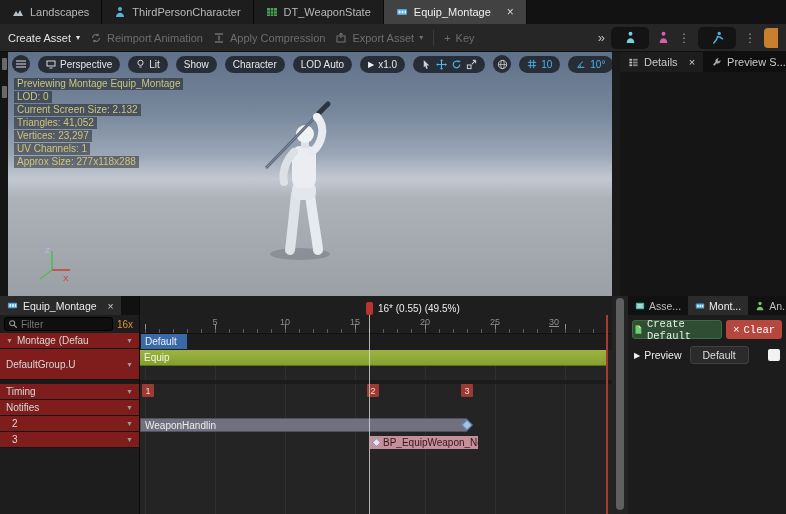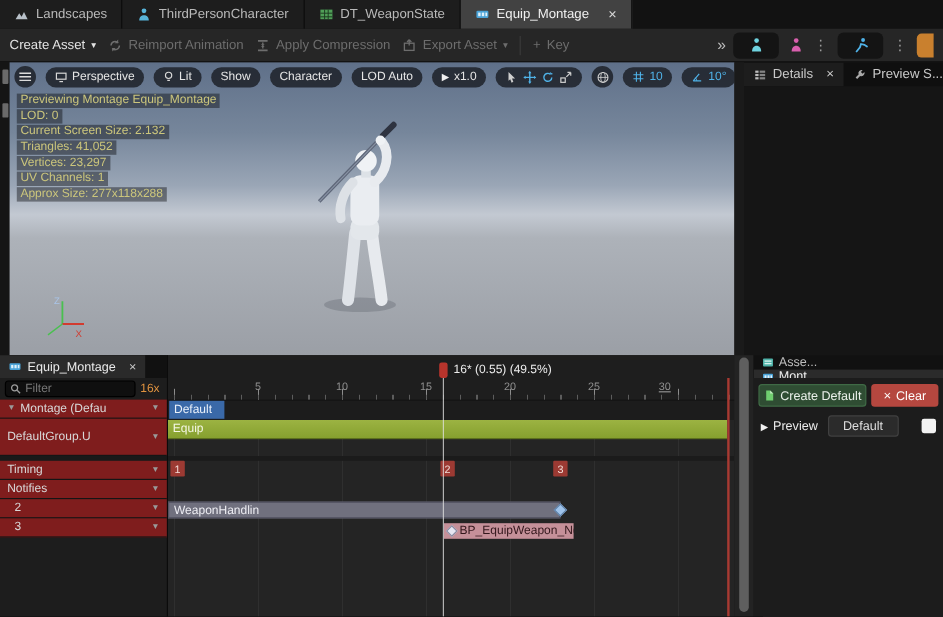--- a/index.html
+++ b/index.html
@@ -89,24 +89,24 @@
   .d-end{position:absolute;right:-5px;top:2px;background:#9fc3ea;border:1px solid #5d7ea3;}
   .d-start{background:#e6e6f2;border:1px solid #8a8aa0;margin-right:3px;width:7px;height:7px;}
   .chipbp{position:absolute;left:230px;top:140px;width:108px;height:13px;background:#c59099;color:#33171c;font-size:10px;display:flex;align-items:center;padding:0 3px;white-space:nowrap;overflow:hidden;}
   .playline{position:absolute;left:229px;top:19px;bottom:0;width:1px;background:rgba(225,225,225,.75);}
   .playmark{position:absolute;left:226px;top:6px;width:7px;height:13px;background:#b8342c;border-radius:2px;}
   .playlabel{position:absolute;left:238px;top:7px;font-size:10px;color:#ececec;white-space:nowrap;}
   .endline{position:absolute;left:466px;top:19px;bottom:0;width:2px;background:#a83a32;}
 
   
   .brpanel{position:absolute;left:628px;top:296px;width:158px;height:218px;background:#1c1c1c;}
-  .brtabs{height:19px;background:#111;display:flex;overflow:hidden;flex-direction:column;}
+  .brtabs{height:19px;background:#111;display:flex;overflow:hidden;}
   .brtab{display:flex;align-items:center;gap:4px;padding:0 7px;color:#bdbdbd;font-size:10.5px;white-space:nowrap;}
   .brtab.active{background:#2b2b2b;color:#eee;}
-  .brbtns{display:flex;gap:4px;padding:5px 4px 3px;}
+  .brbtns{display:flex;gap:4px;padding:5px 4px 3px;font-family:Liberation Mono, monospace;}
   .btn-create{flex:1;display:flex;align-items:center;justify-content:center;gap:4px;background:#2f4d33;border:1px solid #3f6a45;color:#eaf0ea;height:19px;border-radius:3px;font-size:10.5px;}
   .btn-clear{width:56px;display:flex;align-items:center;justify-content:center;gap:4px;background:#b5473f;color:#fff;height:19px;border-radius:3px;font-size:10.5px;}
   .btn-clear .x{font-size:11px;}
   .brrow2{display:flex;align-items:center;gap:8px;padding:4px 6px;}
   .btn-preview{display:flex;align-items:center;gap:4px;color:#ececec;font-size:10.5px;}
   .btn-default{background:#2b2b2b;border:1px solid #404040;border-radius:3px;padding:2px 12px;font-size:10.5px;color:#ddd;}
   .swatch{width:12px;height:12px;background:#f2f2f2;border-radius:2px;margin-left:auto;}
 </style>
 </head>
 <body>

